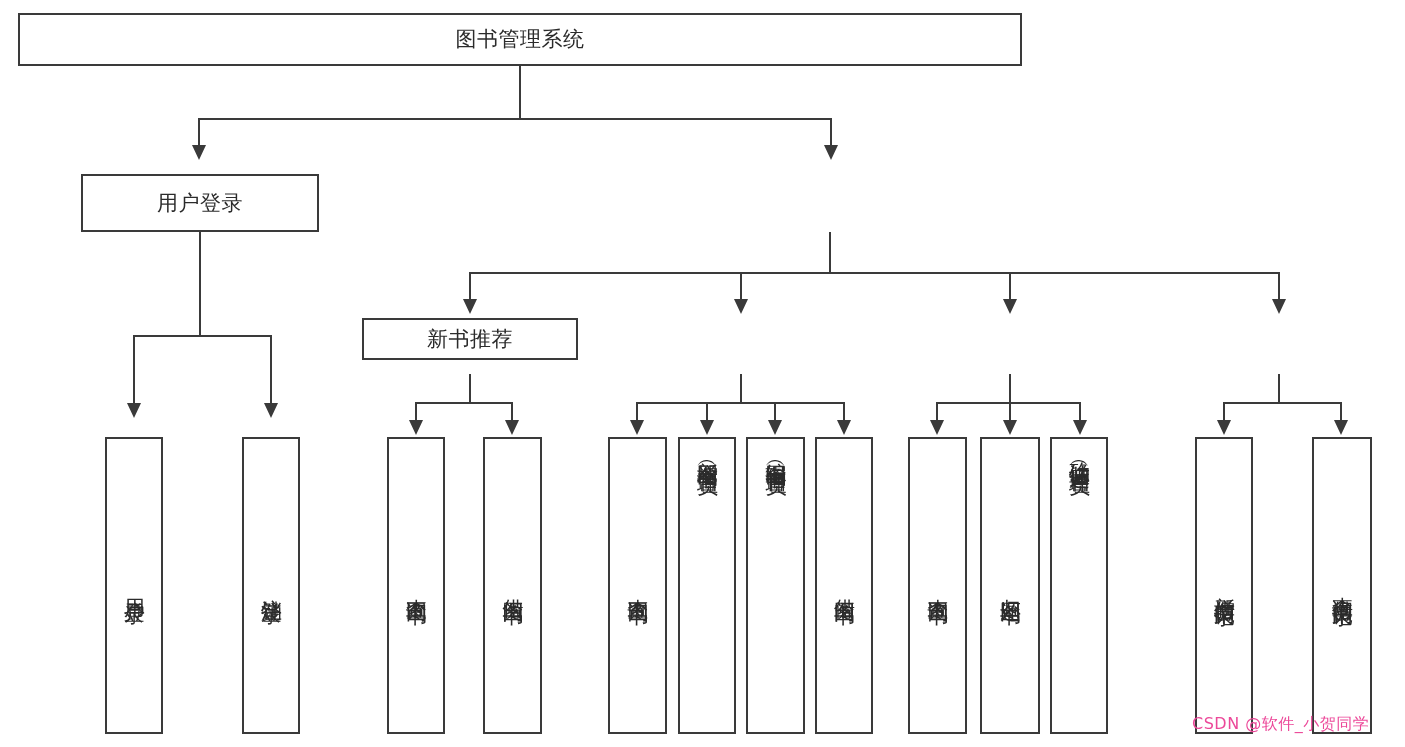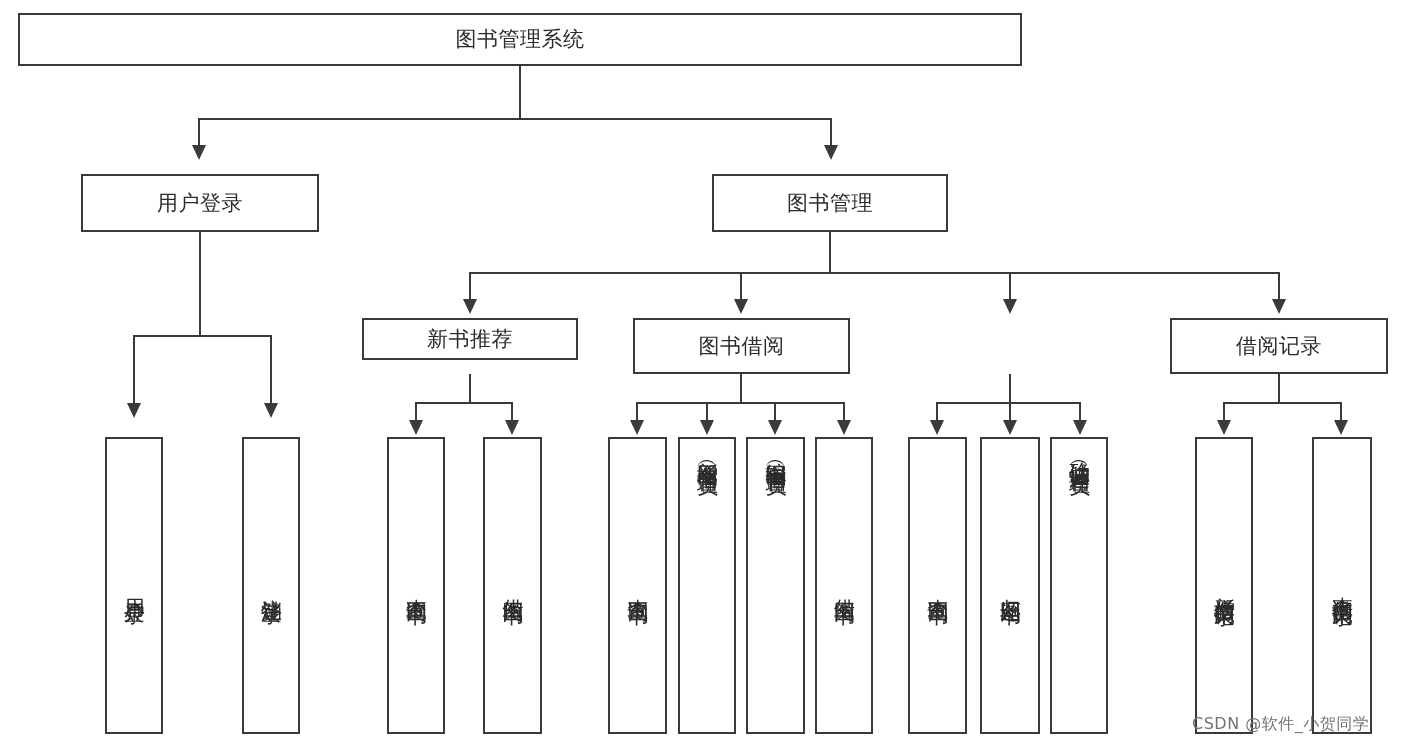--- a/index.html
+++ b/index.html
@@ -74,21 +74,21 @@
     position: absolute;
     width: 0;
     height: 0;
     border-left: 7px solid transparent;
     border-right: 7px solid transparent;
     border-top: 15px solid #3a3a3a;
   }
   
   #watermark {
     position: absolute;
-    color: #737373;
+    color: #ec4899;
     font-size: 16px;
     letter-spacing: 0.5px;
     white-space: nowrap;
     user-select: none;
   }
 </style>
 </head>
 <body>
 
 <div id="diagram-canvas">
@@ -101,23 +101,20 @@
   <div class="conn h" style="left:198px; top:118px; width:634px; height:2px;"></div>
   <div class="conn v" style="left:198px; top:118px; width:2px; height:30px;"></div>
   <div class="arrow-head" style="left:192px; top:145px;"></div>
   <div class="conn v" style="left:830px; top:118px; width:2px; height:30px;"></div>
   <div class="arrow-head" style="left:824px; top:145px;"></div>
 
   <div class="node horiz" style="left:81px; top:174px; width:238px; height:58px;">
     <span class="node-label">用户登录</span>
   </div>
 
-  <div class="node horiz" style="left:712px; top:174px; width:236px; height:58px;">
-    <span class="node-label">图书管理</span>
-  </div>
 
   <div class="conn v" style="left:199px; top:232px; width:2px; height:104px;"></div>
   <div class="conn h" style="left:133px; top:335px; width:138px; height:2px;"></div>
   <div class="conn v" style="left:133px; top:335px; width:2px; height:70px;"></div>
   <div class="arrow-head" style="left:127px; top:403px;"></div>
   <div class="conn v" style="left:270px; top:335px; width:2px; height:70px;"></div>
   <div class="arrow-head" style="left:264px; top:403px;"></div>
 
   <div class="conn v" style="left:829px; top:232px; width:2px; height:42px;"></div>
   <div class="conn h" style="left:469px; top:272px; width:811px; height:2px;"></div>
@@ -127,28 +124,22 @@
   <div class="arrow-head" style="left:734px; top:299px;"></div>
   <div class="conn v" style="left:1009px; top:272px; width:2px; height:30px;"></div>
   <div class="arrow-head" style="left:1003px; top:299px;"></div>
   <div class="conn v" style="left:1278px; top:272px; width:2px; height:30px;"></div>
   <div class="arrow-head" style="left:1272px; top:299px;"></div>
 
   <div class="node horiz" style="left:362px; top:318px; width:216px; height:42px;">
     <span class="node-label">新书推荐</span>
   </div>
 
-  <div class="node horiz" style="left:633px; top:318px; width:217px; height:56px;">
-    <span class="node-label">图书借阅</span>
-  </div>
-
-
-  <div class="node horiz" style="left:1170px; top:318px; width:218px; height:56px;">
-    <span class="node-label">借阅记录</span>
-  </div>
+
+
 
   <div class="conn v" style="left:469px; top:374px; width:2px; height:30px;"></div>
   <div class="conn h" style="left:415px; top:402px; width:98px; height:2px;"></div>
   <div class="conn v" style="left:415px; top:402px; width:2px; height:20px;"></div>
   <div class="arrow-head" style="left:409px; top:420px;"></div>
   <div class="conn v" style="left:511px; top:402px; width:2px; height:20px;"></div>
   <div class="arrow-head" style="left:505px; top:420px;"></div>
 
   <div class="conn v" style="left:740px; top:374px; width:2px; height:30px;"></div>
   <div class="conn h" style="left:636px; top:402px; width:208px; height:2px;"></div>

